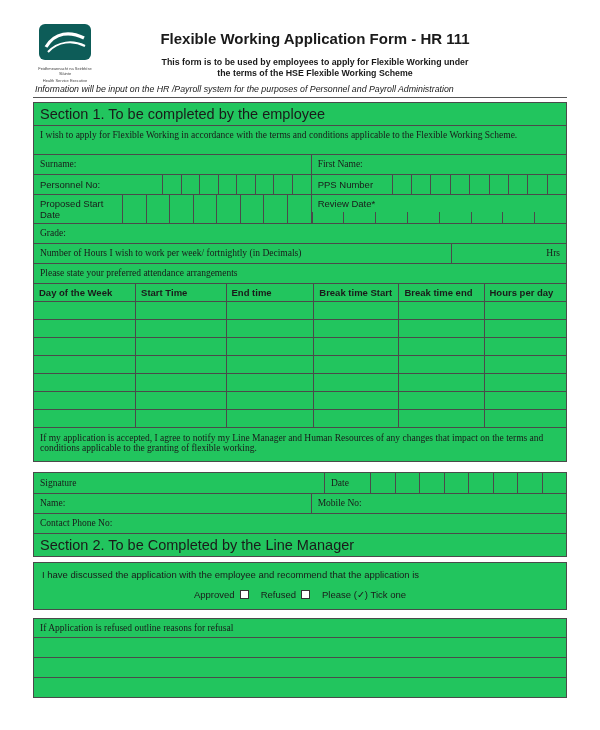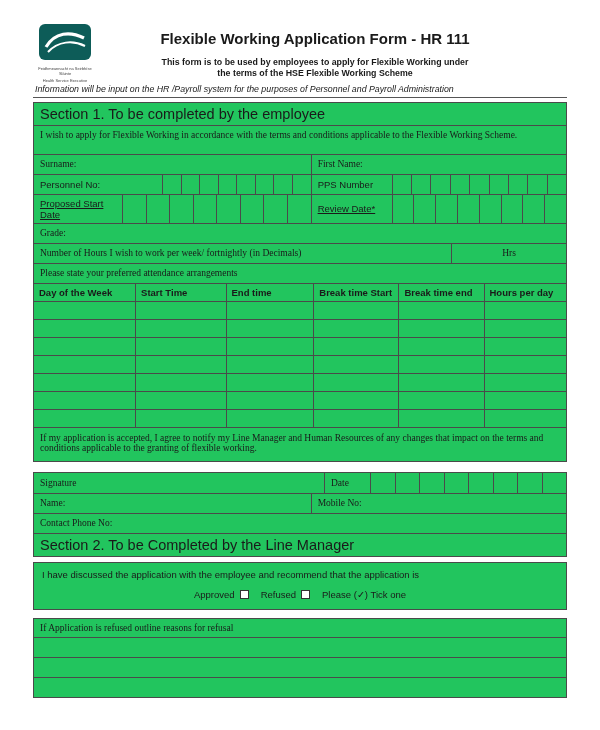--- a/index.html
+++ b/index.html
@@ -140,35 +140,35 @@
               <span class="dbox"></span>
               <span class="dbox"></span>
               <span class="dbox"></span>
               <span class="dbox"></span>
               <span class="dbox"></span>
               <span class="dbox"></span>
             </div>
         </div>
       </div>
 
-      <div class="row" style="min-height:27px;text-decoration:underline;">
+      <div class="row" style="min-height:27px;">
         <div class="w52" style="display:flex;">
           <div class="label-fixed lbl-86">Proposed Start Date</div>
           <div class="boxes">
             <span class="dbox"></span>
           <span class="dbox"></span>
               <span class="dbox"></span>
               <span class="dbox"></span>
               <span class="dbox"></span>
               <span class="dbox"></span>
               <span class="dbox"></span>
               <span class="dbox"></span>
             </div>
         </div>
-        <div class="w48 vline" style="display:flex;">
+        <div class="w48 vline" style="display:flex;flex-direction:column;">
           <div class="label-fixed lbl-80">Review Date*</div>
           <div class="boxes">
             <span class="dbox"></span>
           <span class="dbox"></span>
               <span class="dbox"></span>
               <span class="dbox"></span>
               <span class="dbox"></span>
               <span class="dbox"></span>
               <span class="dbox"></span>
               <span class="dbox"></span>
@@ -179,21 +179,21 @@
       <div class="row">
         <div class="cell flex1">
           <span>Grade:</span>
         </div>
       </div>
 
       <div class="row">
         <div class="cell flex1">
           <span>Number of Hours I wish to work per week/ fortnightly (in Decimals)</span>
         </div>
-        <div class="cell vline" style="width:115px; justify-content:center;margin-left:25px;">
+        <div class="cell vline" style="width:115px; justify-content:flex-end;margin-left:25px;">
           <span>Hrs</span>
         </div>
       </div>
 
       <div class="row">
         <div class="cell flex1">Please state your preferred attendance arrangements</div>
       </div>
 
       <div class="row t-row t-head">
         <div class="tcell c1">Day of the Week</div>

